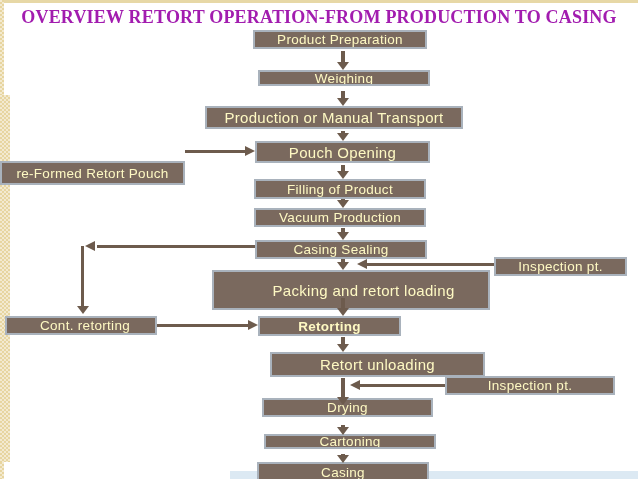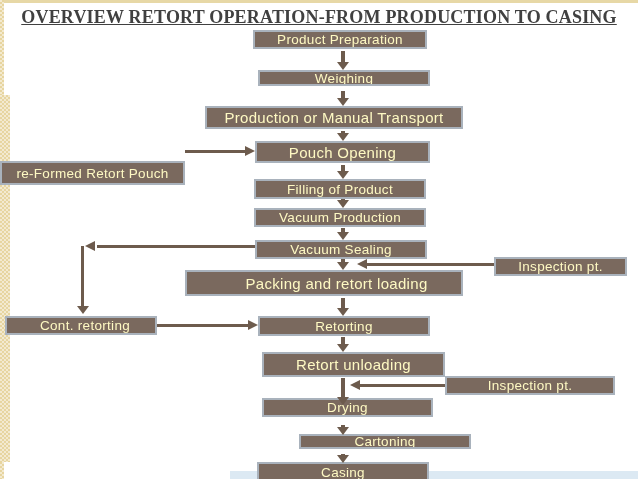--- a/index.html
+++ b/index.html
@@ -21,23 +21,22 @@
     background-position:0 0,2px 2px;
   }
   .strip-bottom{position:absolute;left:230px;top:471px;width:408px;height:8px;background:#dce9f3;}
   .title{
     position:absolute;left:0;top:7px;width:638px;
     text-align:center;
     font-family:"Liberation Serif", serif;
     font-weight:bold;
     font-size:18px;
     letter-spacing:0.2px;
-    color:#404040;
+    color:#a21caf;
     white-space:nowrap;
-    text-decoration:underline;
   }
   .node{
     position:absolute;
     box-sizing:border-box;
     background:#7a695e;
     border:2px solid #a9b2bc;
     color:#fef9c3;
     display:flex;align-items:center;justify-content:center;
     font-size:13.5px;
     letter-spacing:0.3px;
@@ -62,26 +61,26 @@
   <div class="strip-bottom"></div>
 
   <div class="title">OVERVIEW RETORT OPERATION-FROM PRODUCTION TO CASING</div>
 
   <div class="node" style="left:253px;top:30px;width:174px;height:19px;">Product Preparation</div>
   <div class="node" style="left:258px;top:70px;width:172px;height:16px;">Weighing</div>
   <div class="node lg" style="left:205px;top:106px;width:258px;height:23px;">Production or Manual Transport</div>
   <div class="node" style="left:254px;top:179px;width:172px;height:20px;">Filling of Product</div>
   <div class="node lg" style="left:255px;top:141px;width:175px;height:22px;">Pouch Opening</div>
   <div class="node" style="left:254px;top:208px;width:172px;height:19px;">Vacuum Production</div>
-  <div class="node" style="left:255px;top:240px;width:172px;height:19px;">Vacuum Sealing</div>
-  <div class="node lg" style="left:185px;top:270px;width:278px;height:26px;padding-left:25px;">Packing and retort loading</div>
-  <div class="node" style="left:258px;top:316px;width:172px;height:20px;">Retorting</div>
-  <div class="node lg" style="left:262px;top:352px;width:183px;height:25px;">Retort unloading</div>
+  <div class="node" style="left:255px;top:240px;width:172px;height:19px;">Casing Sealing</div>
+  <div class="node lg" style="left:212px;top:270px;width:278px;height:40px;padding-left:25px;">Packing and retort loading</div>
+  <div class="node" style="left:258px;top:316px;width:143px;height:20px;font-weight:bold;">Retorting</div>
+  <div class="node lg" style="left:270px;top:352px;width:215px;height:25px;">Retort unloading</div>
   <div class="node" style="left:262px;top:398px;width:171px;height:19px;">Drying</div>
-  <div class="node" style="left:264px;top:434px;width:172px;height:15px;margin-left:35px;">Cartoning</div>
+  <div class="node" style="left:264px;top:434px;width:172px;height:15px;">Cartoning</div>
   <div class="node" style="left:257px;top:462px;width:172px;height:20px;">Casing</div>
 
   <div class="node" style="left:0;top:141px;width:185px;height:24px;margin-top:20px;">re-Formed Retort Pouch</div>
   <div class="node" style="left:494px;top:257px;width:133px;height:19px;">Inspection pt.</div>
   <div class="node" style="left:5px;top:316px;width:152px;height:19px;padding-left:8px;">Cont. retorting</div>
   <div class="node" style="left:445px;top:376px;width:170px;height:19px;">Inspection pt.</div>
 
   <div class="stem" style="left:341px;top:51px;width:4px;height:11px;"></div>
   <div class="head down" style="left:337px;top:62px;"></div>
 

